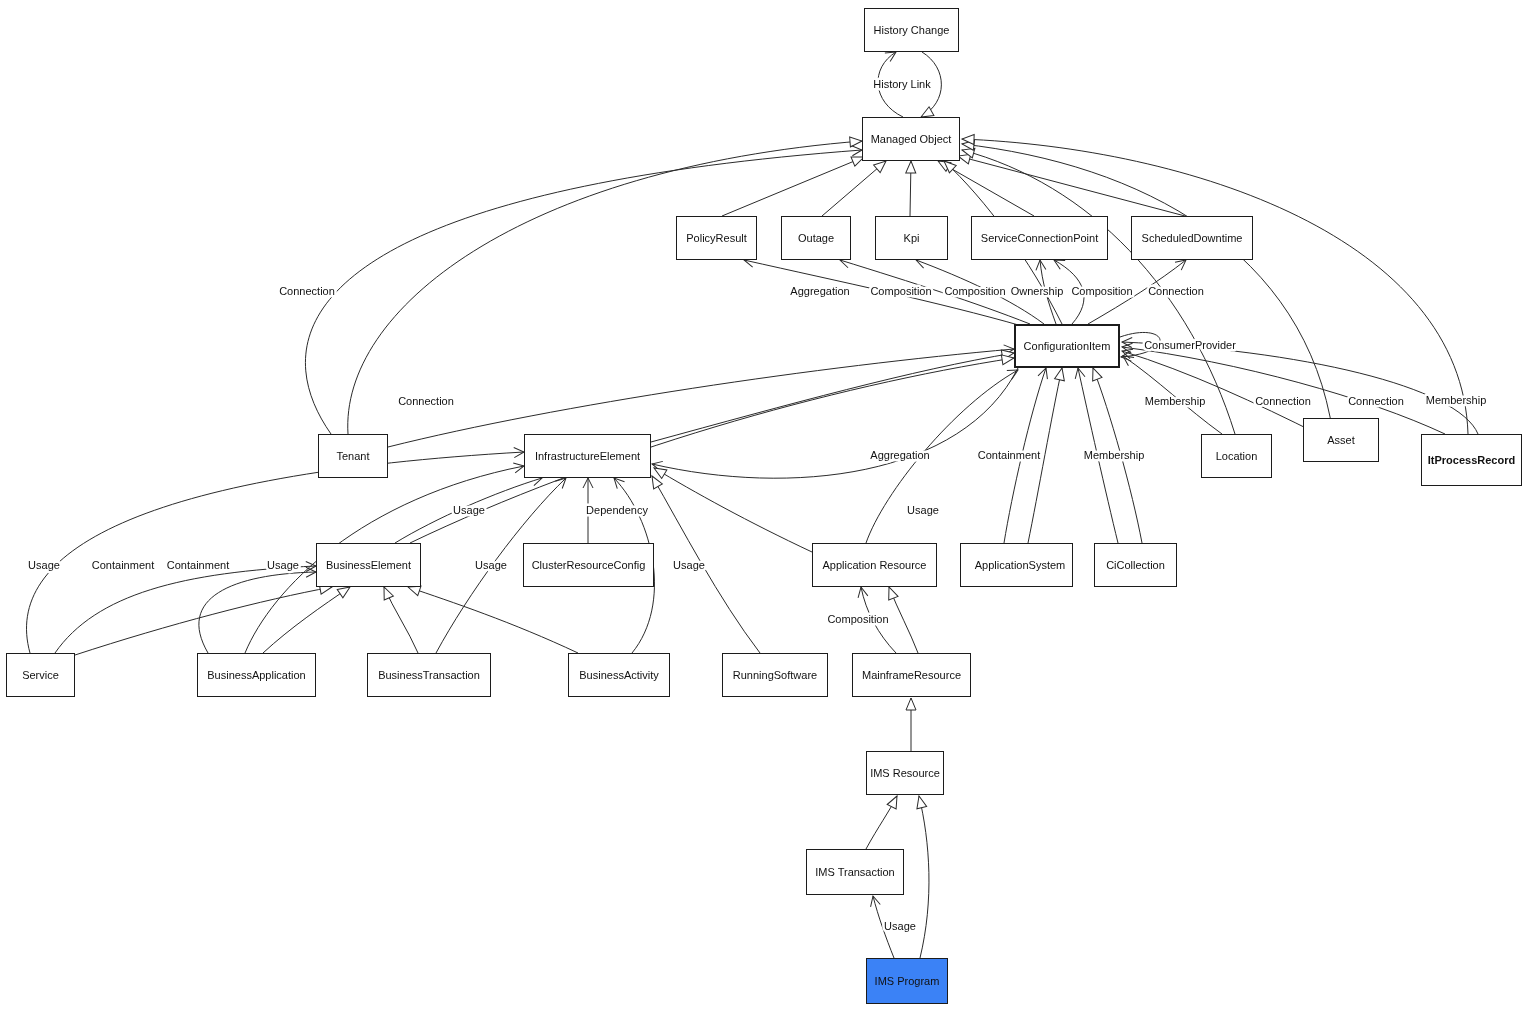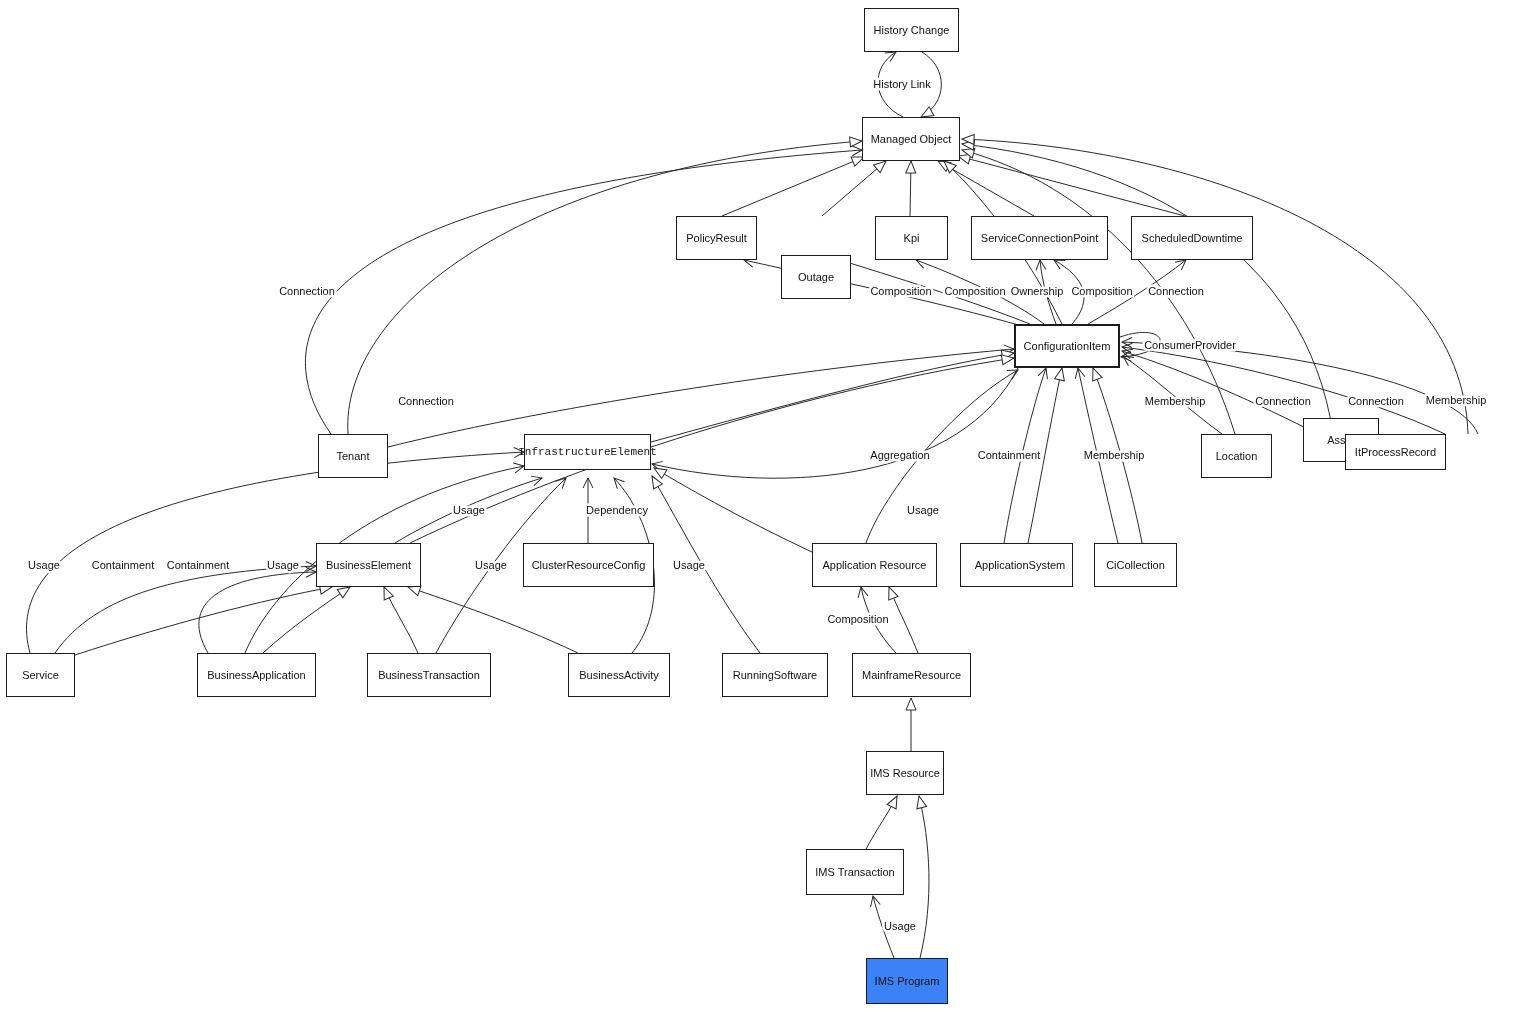--- a/index.html
+++ b/index.html
@@ -109,30 +109,30 @@
       <text class="edge-label" x="469" y="514" text-anchor="middle">Usage</text>
       <text class="edge-label" x="491" y="569" text-anchor="middle">Usage</text>
       <text class="edge-label" x="689" y="569" text-anchor="middle">Usage</text>
       <text class="edge-label" x="617" y="514" text-anchor="middle">Dependency</text>
       <text class="edge-label" x="858" y="623" text-anchor="middle">Composition</text>
       <text class="edge-label" x="900" y="930" text-anchor="middle">Usage</text>
     </svg>
 <div class="node" style="left: 864px; top: 8px; width: 95px; height: 44px;">History Change</div>
     <div class="node" style="left: 862px; top: 117px; width: 98px; height: 44px;">Managed Object</div>
     <div class="node" style="left: 676px; top: 216px; width: 81px; height: 44px;">PolicyResult</div>
-    <div class="node" style="left: 781px; top: 216px; width: 70px; height: 44px; margin-top: 39px;">Outage</div>
+    <div class="node" style="left: 781px; top: 216px; width: 70px; height: 44px;">Outage</div>
     <div class="node" style="left: 875px; top: 216px; width: 73px; height: 44px;">Kpi</div>
     <div class="node" style="left: 971px; top: 216px; width: 137px; height: 44px;">ServiceConnectionPoint</div>
     <div class="node" style="left: 1131px; top: 216px; width: 122px; height: 44px;">ScheduledDowntime</div>
     <div class="node bold" style="left: 1014px; top: 324px; width: 106px; height: 44px;">ConfigurationItem</div>
     <div class="node" style="left: 318px; top: 434px; width: 70px; height: 44px;">Tenant</div>
-    <div class="node" style="left: 524px; top: 434px; width: 127px; height: 36px; font-family: Liberation Mono, monospace;">InfrastructureElement</div>
+    <div class="node" style="left: 524px; top: 434px; width: 127px; height: 44px;">InfrastructureElement</div>
     <div class="node" style="left: 1201px; top: 434px; width: 71px; height: 44px;">Location</div>
     <div class="node" style="left: 1303px; top: 418px; width: 76px; height: 44px;">Asset</div>
-    <div class="node" style="left: 1345px; top: 434px; width: 101px; height: 36px;">ItProcessRecord</div>
+    <div class="node" style="left: 1421px; top: 434px; width: 101px; height: 52px; font-weight: bold;">ItProcessRecord</div>
     <div class="node" style="left: 316px; top: 543px; width: 105px; height: 44px;">BusinessElement</div>
     <div class="node" style="left: 523px; top: 543px; width: 131px; height: 44px;">ClusterResourceConfig</div>
     <div class="node" style="left: 812px; top: 543px; width: 125px; height: 44px;">Application Resource</div>
     <div class="node" style="left: 960px; top: 543px; width: 113px; height: 44px; padding-left: 9px;">ApplicationSystem</div>
     <div class="node" style="left: 1094px; top: 543px; width: 83px; height: 44px;">CiCollection</div>
     <div class="node" style="left: 6px; top: 653px; width: 69px; height: 44px;">Service</div>
     <div class="node" style="left: 197px; top: 653px; width: 119px; height: 44px;">BusinessApplication</div>
     <div class="node" style="left: 367px; top: 653px; width: 124px; height: 44px;">BusinessTransaction</div>
     <div class="node" style="left: 568px; top: 653px; width: 102px; height: 44px;">BusinessActivity</div>
     <div class="node" style="left: 722px; top: 653px; width: 106px; height: 44px;">RunningSoftware</div>

